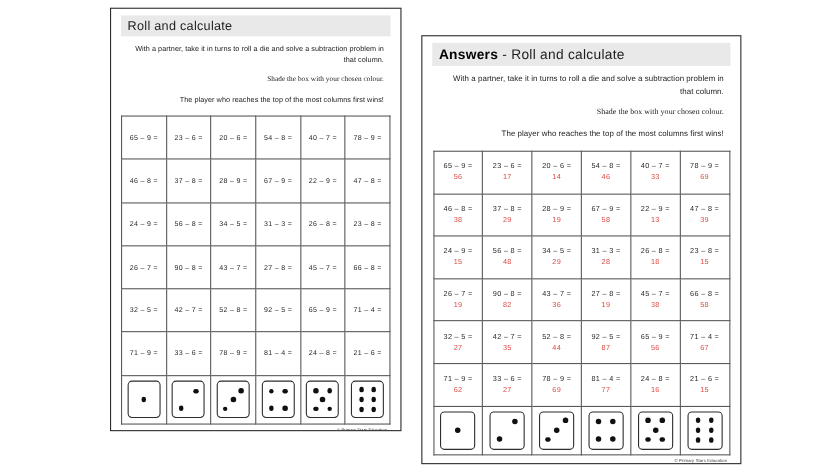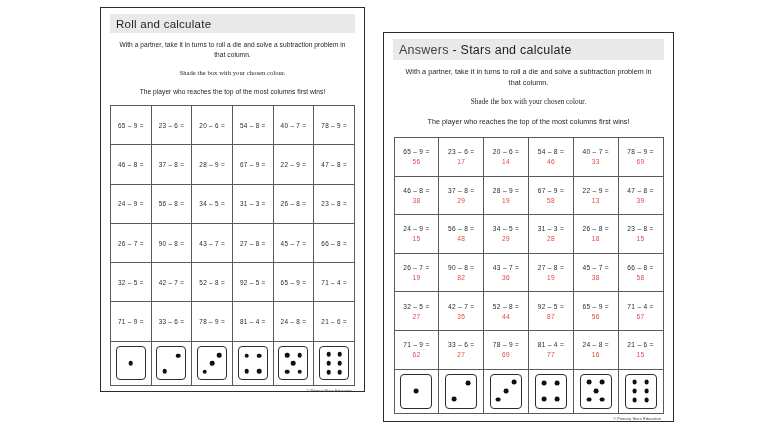--- a/index.html
+++ b/index.html
@@ -44,28 +44,28 @@
   }
   #sheet-right .title-band{height:21px;}
   .title-text{
     font-size:11.5px;
     letter-spacing:.25px;
     color:#1e1e1e;
     font-family:"Liberation Sans", sans-serif;
     white-space:nowrap;
   }
   #sheet-right .title-text{font-size:12.5px;}
-  .title-answers{color:#404040;}
+  .title-answers{color:#000000;font-weight:bold;}
   .title-rest{color:#1e1e1e;}
 
   
   .intro{
     flex:0 0 auto;
     padding:0 6px;
-    text-align:center;
+    text-align:right;
   }
   .intro p{
     margin:0;
     color:#232323;
     font-size:6.6px;
     line-height:9.5px;
     letter-spacing:.05px;
   }
   #sheet-right .intro p{font-size:7.2px;line-height:10.5px;}
   .intro p.p1{margin-top:7px;}
@@ -341,21 +341,21 @@
         </table>
       </div>
       <div class="footer">© Primary Stars Education</div>
     </div>
   </div>
 
   <div class="sheet" id="sheet-right">
     <div class="sheet-inner">
       <div class="title-band">
         <span class="title-text">
-          <span class="title-answers">Answers</span><span class="title-rest"> - Stars and calculate</span>
+          <span class="title-answers">Answers</span><span class="title-rest"> - Roll and calculate</span>
         </span>
       </div>
       <div class="intro">
         <p class="p1">With a partner, take it in turns to roll a die and solve a subtraction problem in that column.</p>
         <p class="p2">Shade the box with your chosen colour.</p>
         <p class="p3">The player who reaches the top of the most columns first wins!</p>
       </div>
       <div class="grid-wrap">
         <table class="grid">
           <tbody>

